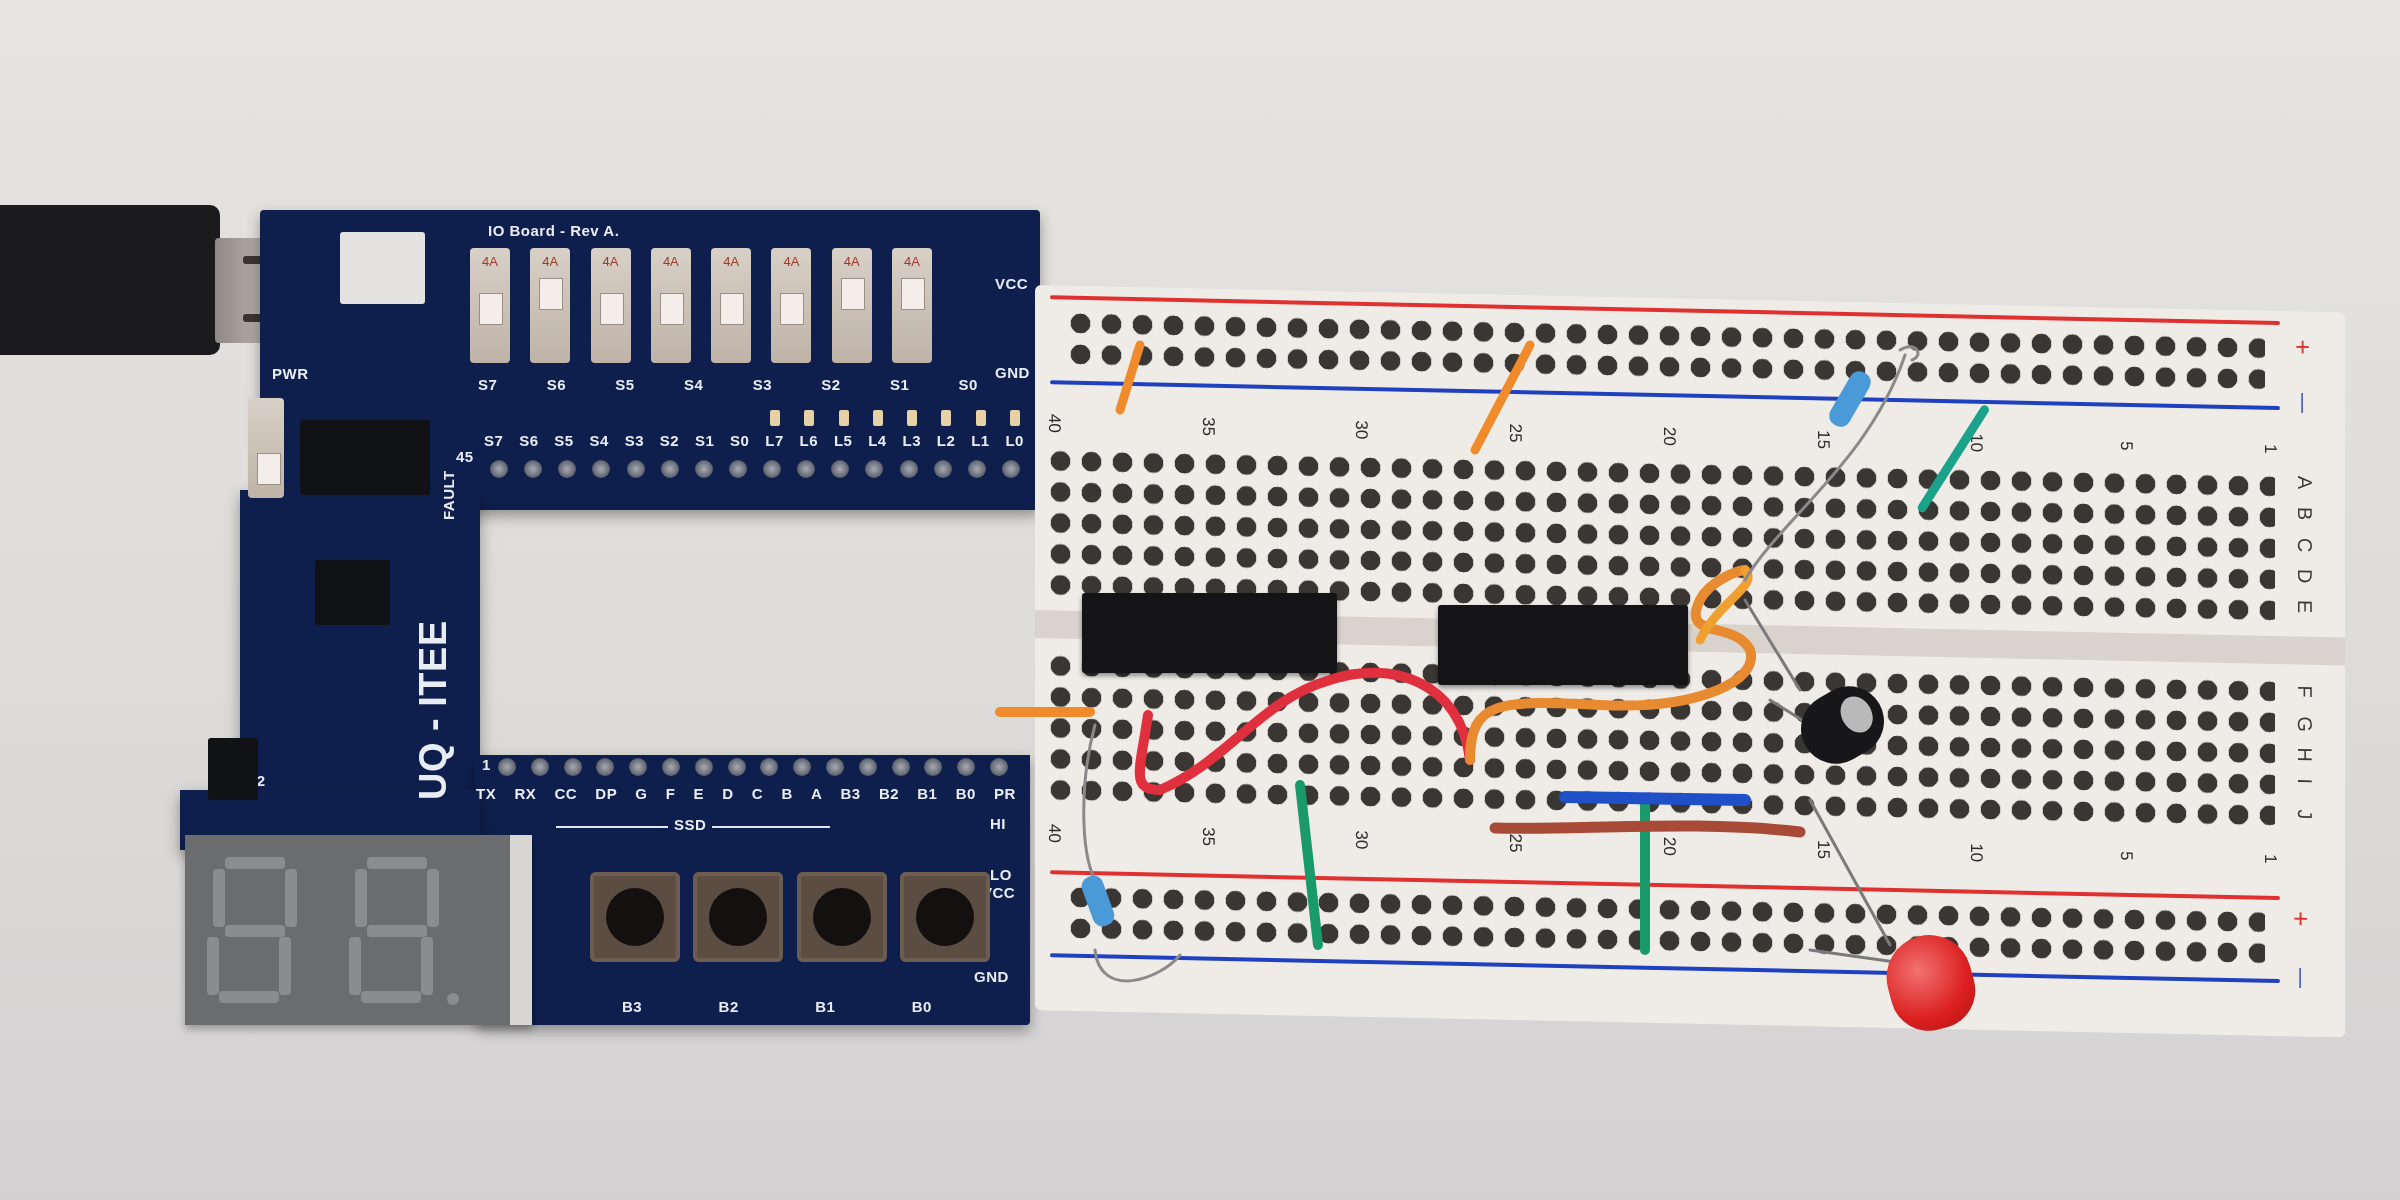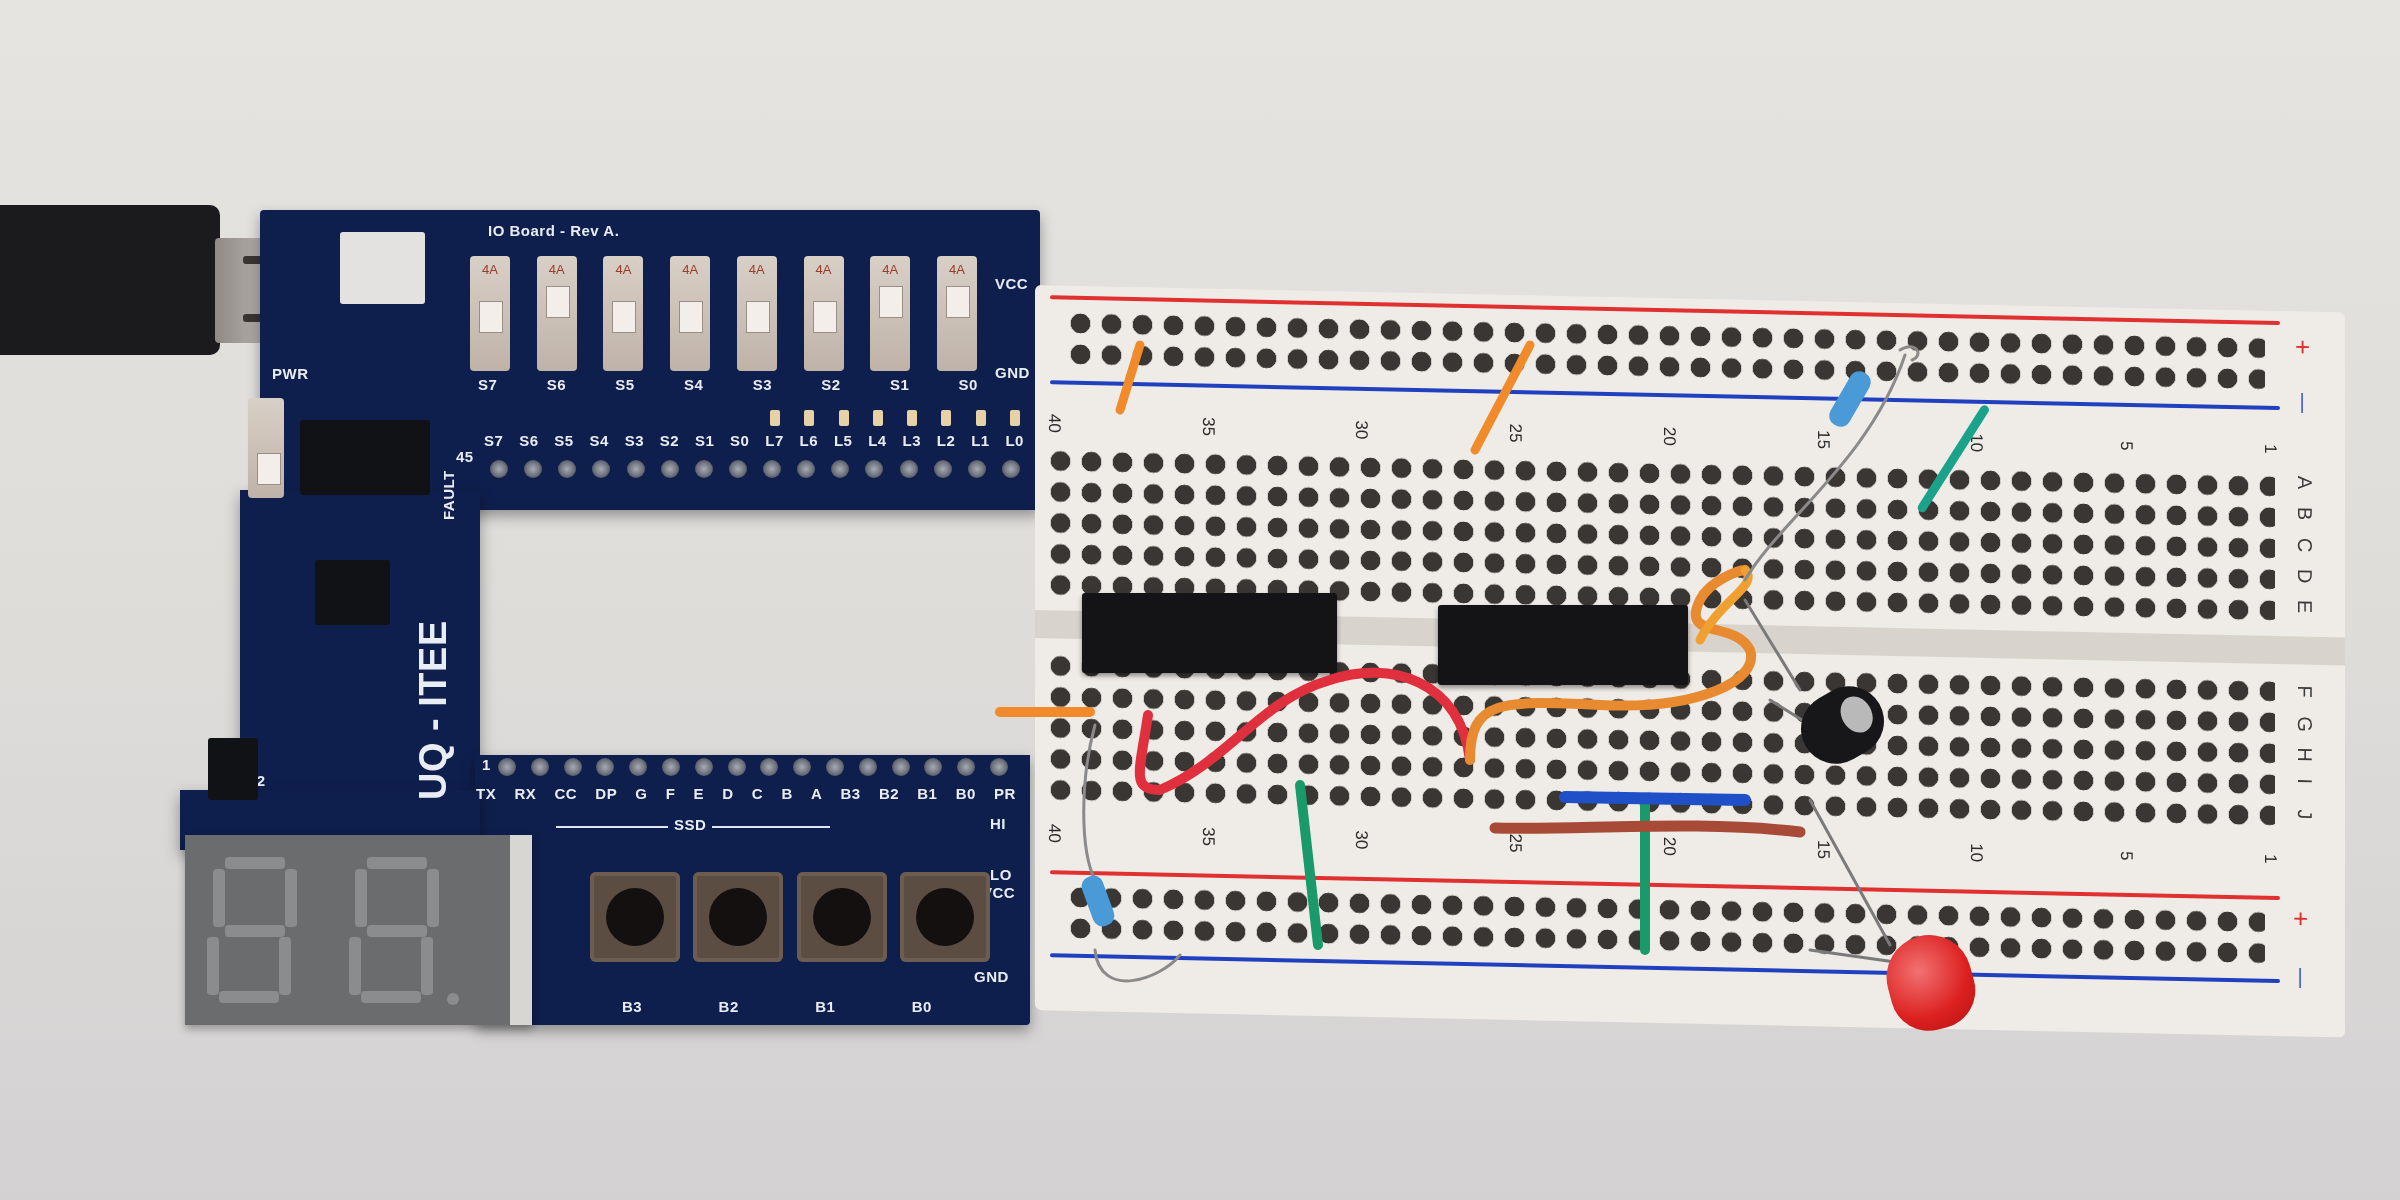--- a/index.html
+++ b/index.html
@@ -70,21 +70,21 @@
 <div class="abs silk silk-s" style="left:222px;top:852px;">SSD</div>
 
 <div class="abs connector" style="left:340px;top:232px;width:85px;height:72px;"></div>
 <div class="abs switch" style="left:248px;top:398px;width:36px;height:100px;">
     <div class="knob" style="top:55px;"></div>
   </div>
 <div class="abs chip-smd" style="left:300px;top:420px;width:130px;height:75px;"></div>
 <div class="abs chip-smd" style="left:315px;top:560px;width:75px;height:65px;"></div>
 <div class="abs chip-smd" style="left:208px;top:738px;width:50px;height:62px;"></div>
 
-<div class="abs" style="left:470px;top:256px;width:507px;height:120px;display:flex;justify-content:space-between;">
+<div class="abs" style="left:470px;top:248px;width:462px;height:120px;display:flex;justify-content:space-between;">
   <div class="switch" style="position:relative;">
       <span class="lbl">4A</span>
       <div class="knob"></div>
     </div>
   <div class="switch" style="position:relative;">
       <span class="lbl">4A</span>
       <div class="knob" style="top:30px"></div>
     </div>
   <div class="switch" style="position:relative;">
       <span class="lbl">4A</span>

